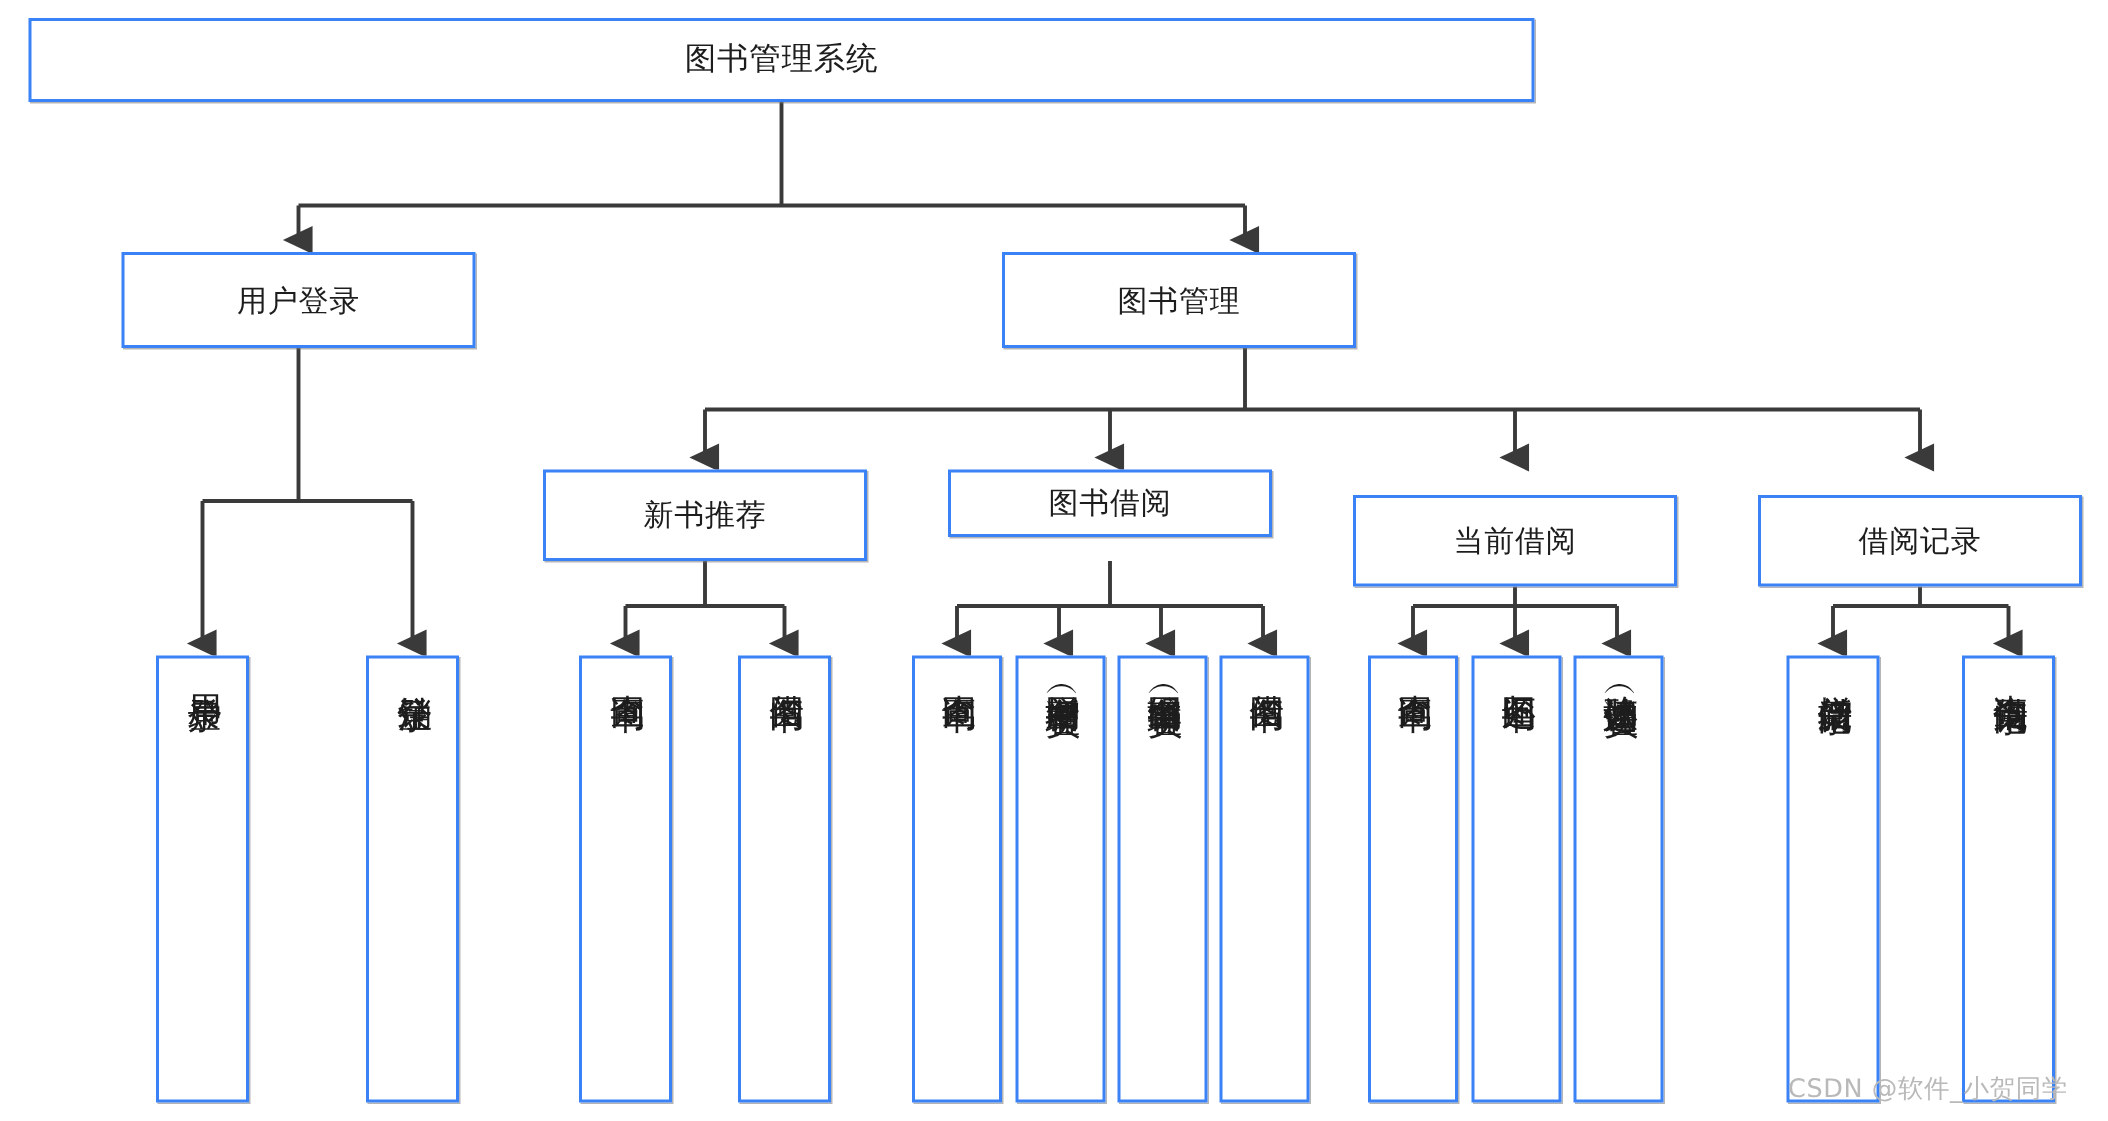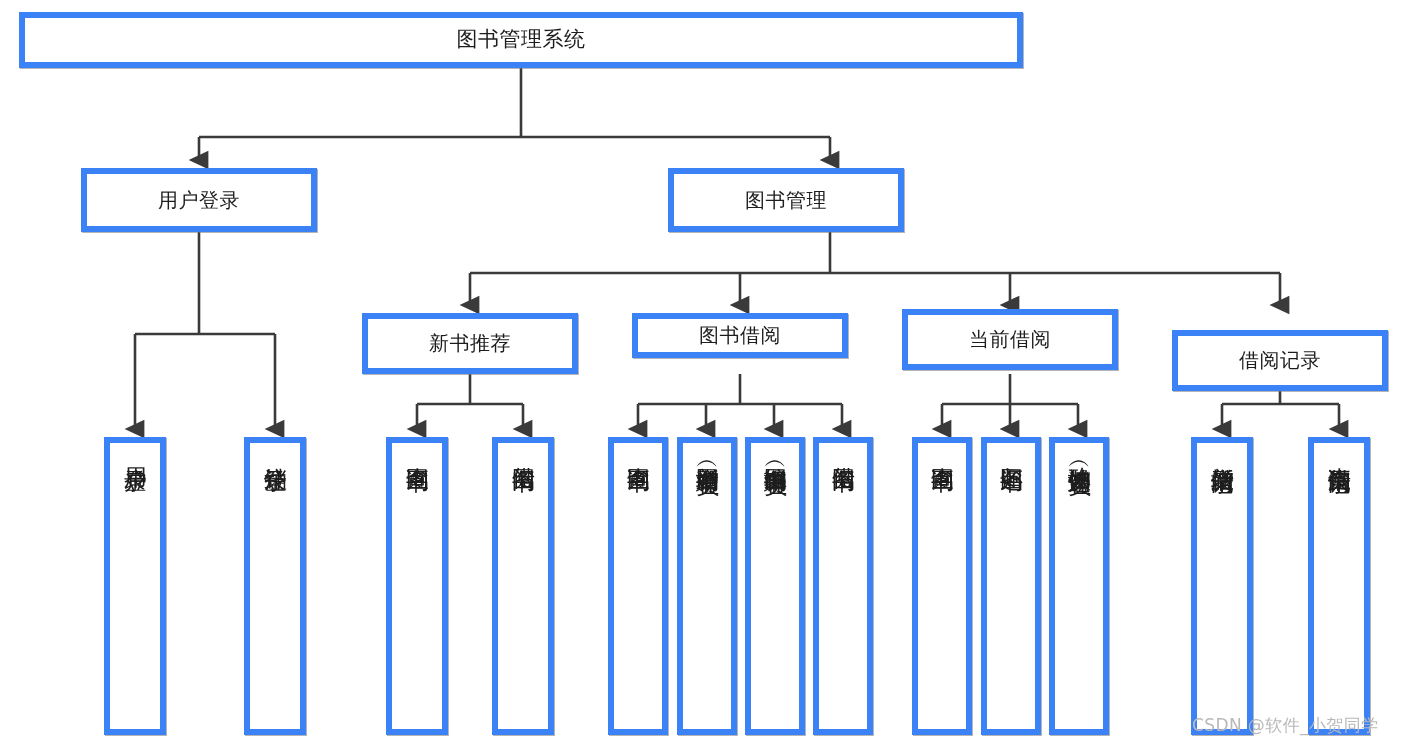--- a/index.html
+++ b/index.html
@@ -23,21 +23,21 @@
     left: 0;
     top: 0;
     width: 1405px;
     height: 747px;
     pointer-events: none;
   }
   .node {
     position: absolute;
     box-sizing: border-box;
     background: #ffffff;
-    border: 6px solid #3b82f6;
+    border: 2px solid #3b82f6;
     display: flex;
     align-items: center;
     justify-content: center;
     color: #1a1a1a;
     box-shadow: 1px 1px 0 rgba(120,120,120,0.55);
   }
   .node-label {
     display: block;
     text-align: center;
     line-height: 1.12;
@@ -142,21 +142,21 @@
   <div class="node level1" style="left:668px; top:168px; width:236px; height:64px;">
     <span class="node-label">图书管理</span>
   </div>
 
   <div class="node level2" style="left:362px; top:313px; width:216px; height:61px;">
     <span class="node-label">新书推荐</span>
   </div>
   <div class="node level2" style="left:632px; top:313px; width:216px; height:45px;">
     <span class="node-label">图书借阅</span>
   </div>
-  <div class="node level2" style="left:902px; top:309px; width:216px; height:61px;">
+  <div class="node level2" style="left:902px; top:330px; width:216px; height:61px;">
     <span class="node-label">当前借阅</span>
   </div>
   <div class="node level2" style="left:1172px; top:313px; width:216px; height:61px;margin-top:17px;">
     <span class="node-label">借阅记录</span>
   </div>
 
   <div class="node leaf" style="left:104px; top:437px; width:62px; height:298px;">
     <span class="node-label">用户登录</span>
   </div>
   <div class="node leaf" style="left:244px; top:437px; width:62px; height:298px;">

